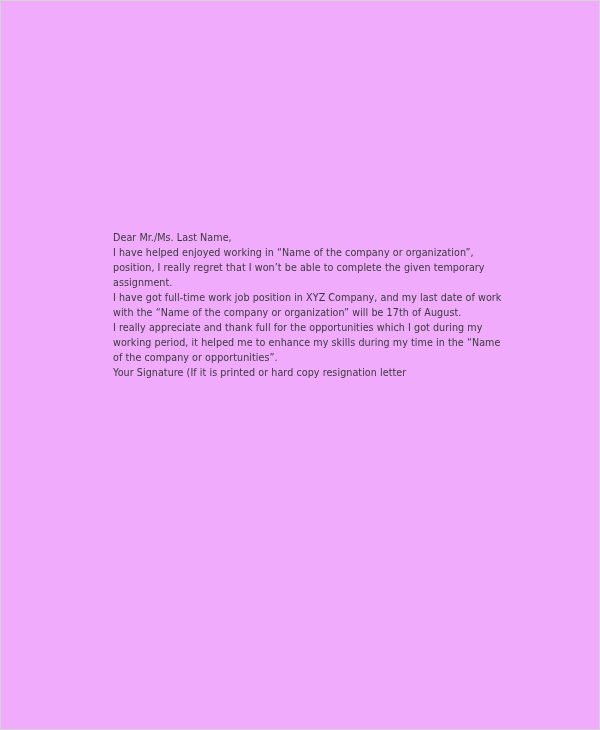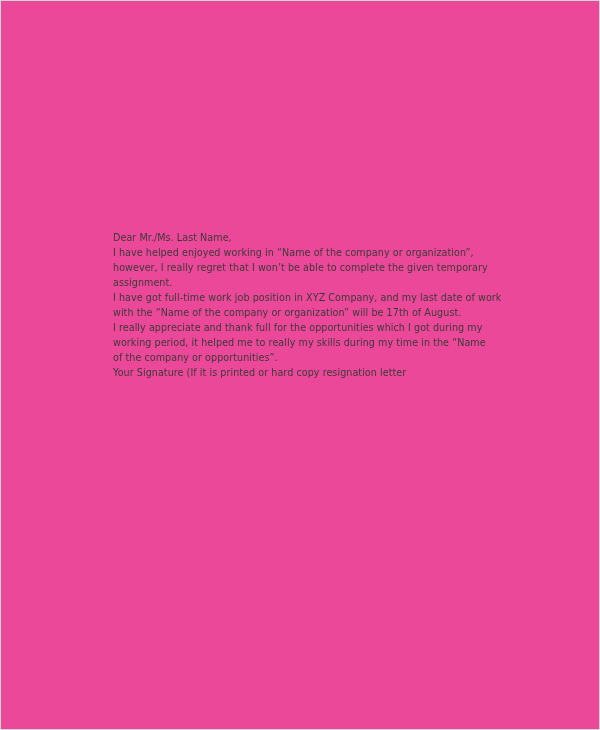--- a/index.html
+++ b/index.html
@@ -13,21 +13,21 @@
       position: relative;
       overflow: hidden;
     }
     .page {
       position: absolute;
       left: 0;
       top: 0;
       width: 598px;
       height: 728px;
       border: 1px solid #d4d4d4;
-      background: #ec4899;
+      background: #f0abfc;
     }
     .letter {
       position: absolute;
       left: 112px;
       top: 229px;
       width: 400px;
       font-family: "DejaVu Sans", sans-serif;
       font-size: 9.6px;
       line-height: 15px;
       color: #3a3a3a;
@@ -38,22 +38,22 @@
       white-space: nowrap;
     }
   </style>
 </head>
 <body>
 
 <div class="page">
   <div class="letter">
     <span class="line">Dear Mr./Ms. Last Name,</span>
     <span class="line">I have helped enjoyed working in “Name of the company or organization”,</span>
-    <span class="line">however, I really regret that I won’t be able to complete the given temporary</span>
+    <span class="line">position, I really regret that I won’t be able to complete the given temporary</span>
     <span class="line">assignment.</span>
     <span class="line">I have got full-time work job position in XYZ Company, and my last date of work</span>
     <span class="line">with the “Name of the company or organization” will be 17th of August.</span>
     <span class="line">I really appreciate and thank full for the opportunities which I got during my</span>
-    <span class="line">working period, it helped me to really my skills during my time in the “Name</span>
+    <span class="line">working period, it helped me to enhance my skills during my time in the “Name</span>
     <span class="line">of the company or opportunities”.</span>
     <span class="line">Your Signature (If it is printed or hard copy resignation letter</span>
   </div>
 </div>
 
 </body></html>

